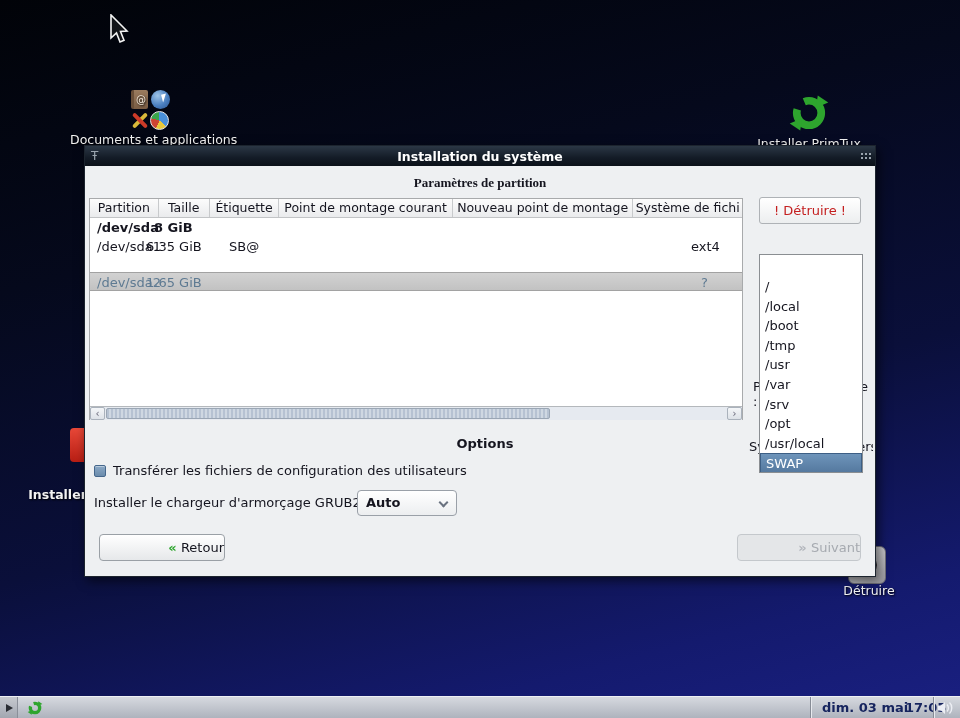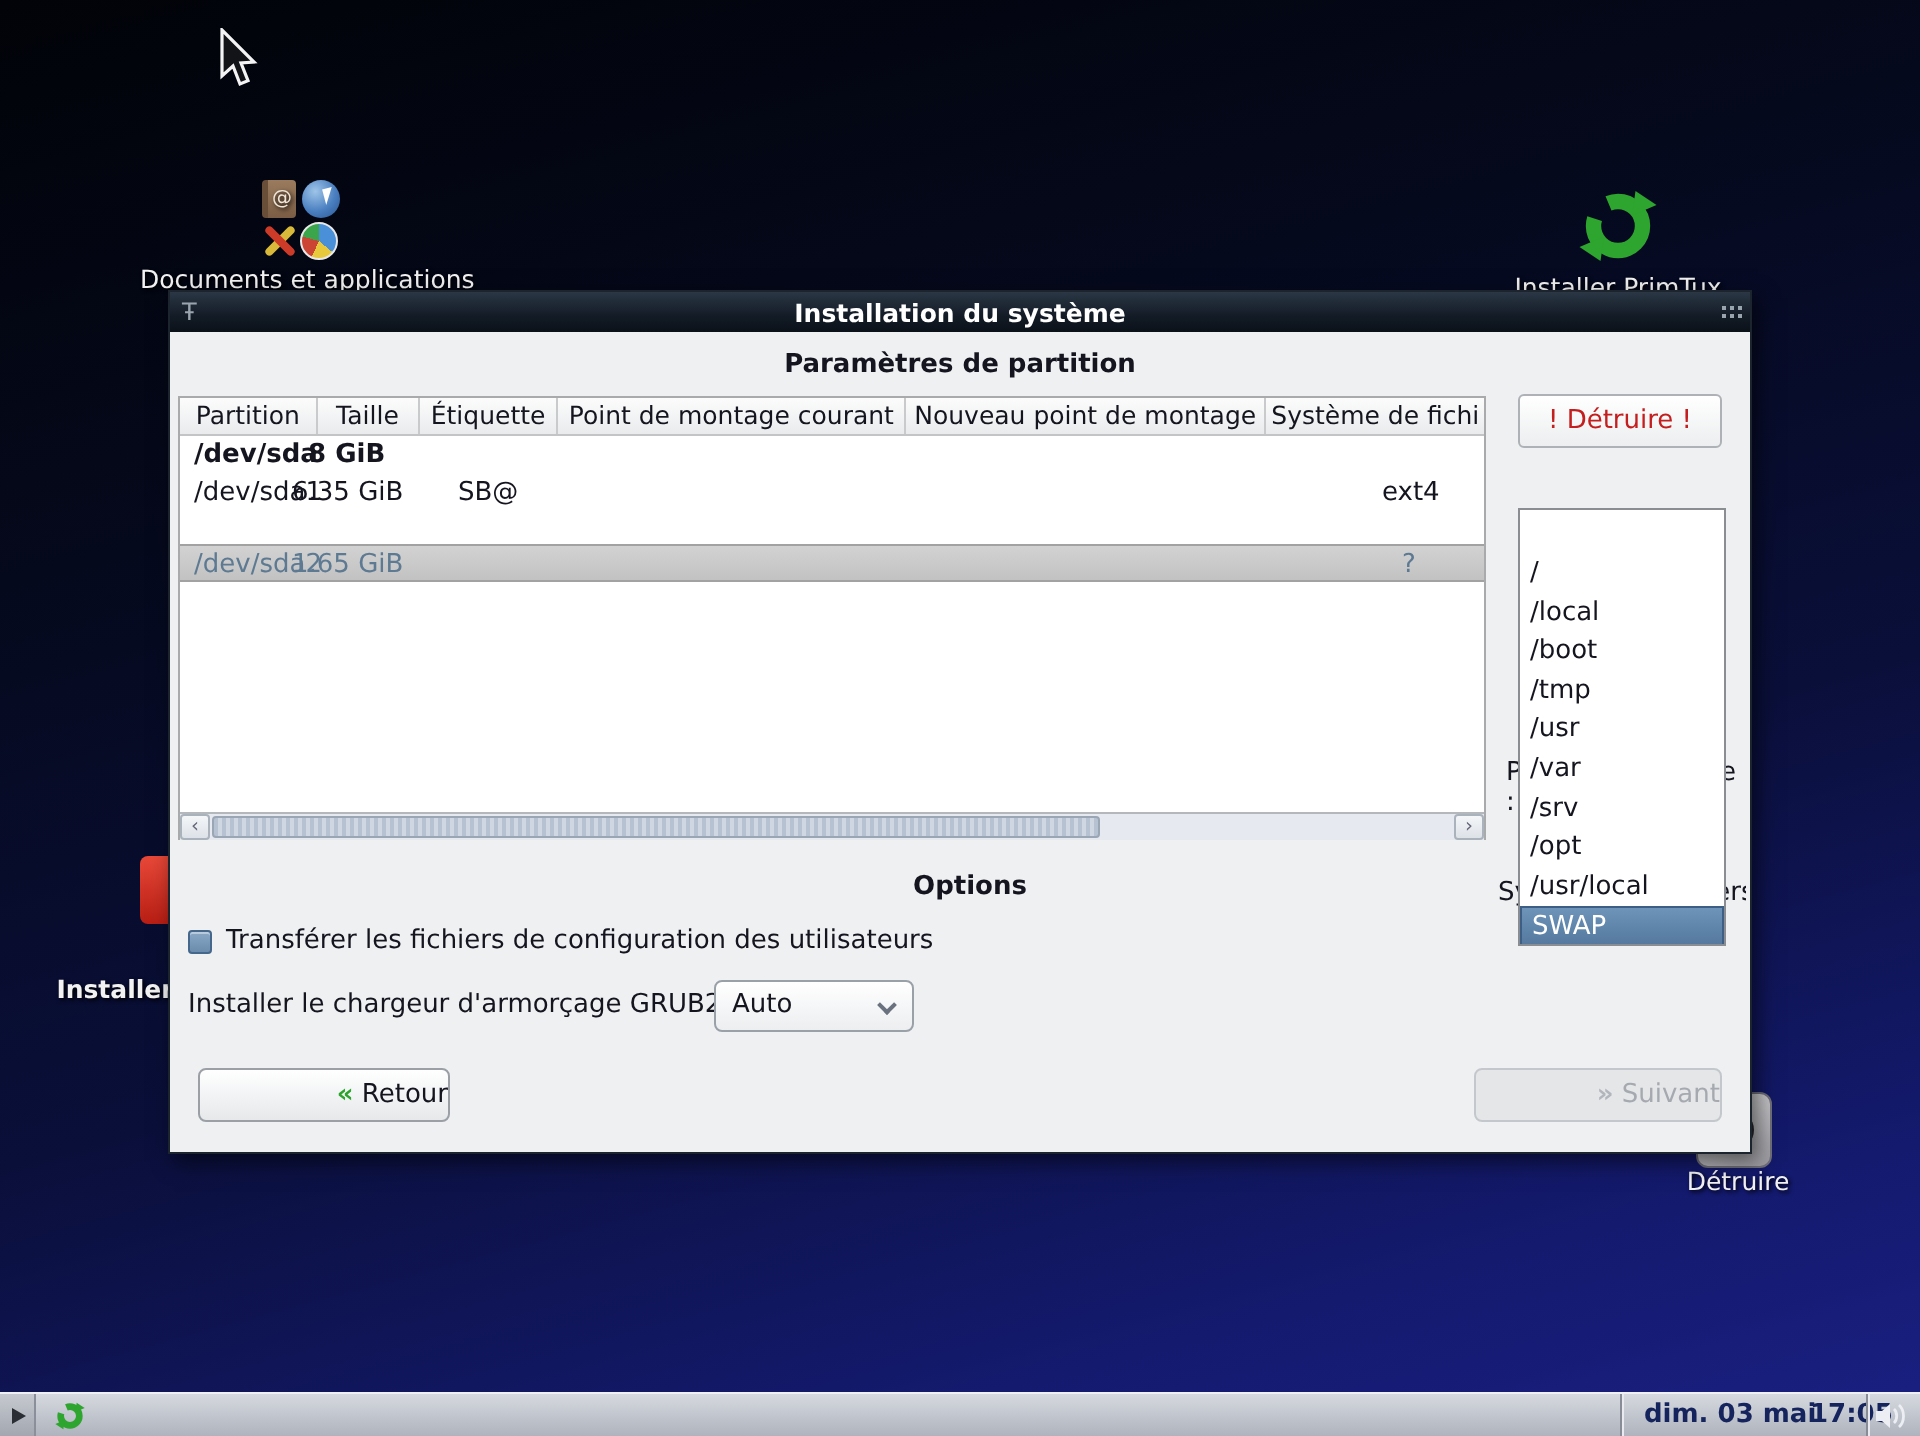--- a/index.html
+++ b/index.html
@@ -43,21 +43,21 @@
     background:#eef0f2; border:1px solid #1c242e; box-shadow:3px 4px 10px rgba(0,0,0,.55); z-index:10; }
   .titlebar { position:absolute; left:0; top:0; width:100%; height:20px;
     background:linear-gradient(#2b3745,#131b26 60%,#0b1119); color:#fff; }
   .titlebar .ttl { position:absolute; left:0; right:0; top:3px; text-align:center;
     font-weight:bold; font-size:12.5px; }
   .tb-left { position:absolute; left:6px; top:3px; color:#9aa4ae; font-size:12px; line-height:14px; }
   .tb-dots { position:absolute; right:12px; top:7px; width:2px; height:2px; background:#9aa4ae;
     box-shadow:4px 0 #9aa4ae,8px 0 #9aa4ae,0 4px #9aa4ae,4px 4px #9aa4ae,8px 4px #9aa4ae; }
 
   .wheading { position:absolute; left:0; right:0; top:29px; text-align:center; font-weight:bold;
-    font-size:13px; }
+    font-size:13px;font-family:Liberation Serif, serif; }
 
   
   .ptable { position:absolute; left:4px; top:52px; width:654px; height:222px;
     border:1px solid #a8aaac; background:#fff; }
   .thead { position:absolute; left:0; top:0; width:100%; height:19px;
     background:linear-gradient(#fcfcfc,#eaebed); border-bottom:1px solid #c2c4c6; display:flex; }
   .th { height:100%; font-size:12.5px; text-align:center; line-height:18px;
     border-right:1px solid #c8cacc; overflow:hidden; white-space:nowrap; }
   .tbody { position:absolute; left:0; top:19px; width:100%; height:152px; background:#fff; overflow:hidden; }
   .trow { position:relative; height:19px; line-height:19px; white-space:nowrap; }
@@ -92,21 +92,21 @@
   .mitem { height:19.6px; line-height:19.6px; padding-left:5px; font-size:13px; white-space:nowrap; }
   .mitem.sel { background:linear-gradient(#6e94ba,#55799f); border:1px solid #3d5f85; color:#fff; }
 
   
   .opt-heading { position:absolute; left:0; right:0; top:290px; text-align:center; font-weight:bold; font-size:13px;margin-left:10px; }
   .chk { position:absolute; left:9px; top:319px; width:12px; height:12px; border-radius:2px;
     background:linear-gradient(#8aa8c6,#6b8cac); border:1px solid #45678c; box-shadow:inset 0 1px 0 rgba(255,255,255,.4); }
   .chk-label { position:absolute; left:28px; top:317px; font-size:13px; }
   .grub-label { position:absolute; left:9px; top:349px; font-size:13px; }
   .dropdown { position:absolute; left:272px; top:344px; width:100px; height:26px;
-    background:linear-gradient(#ffffff,#eceef0); border:1px solid #9aa0a8; border-radius:4px; }
+    background:linear-gradient(#ffffff,#eceef0); border:1px solid #9aa0a8; border-radius:4px;font-weight:bold; }
   .dropdown .dval { position:absolute; left:8px; top:4px; font-size:13px; }
   .chev { position:absolute; right:9px; top:8px; width:7px; height:7px;
     border-right:2px solid #6a7280; border-bottom:2px solid #6a7280; transform:rotate(45deg); }
 
   
   .navbtn { position:absolute; top:388px; height:27px; border-radius:4px; text-align:right;
     line-height:25px; font-size:13px; }
   .btn-back { left:14px; width:126px; background:linear-gradient(#ffffff,#e6e8ea);
     border:1px solid #9aa0a6; color:#15151f; }
   .btn-next { left:652px; width:124px; background:#e4e6e8; border:1px solid #c4c8cc; color:#a6aab0; }

